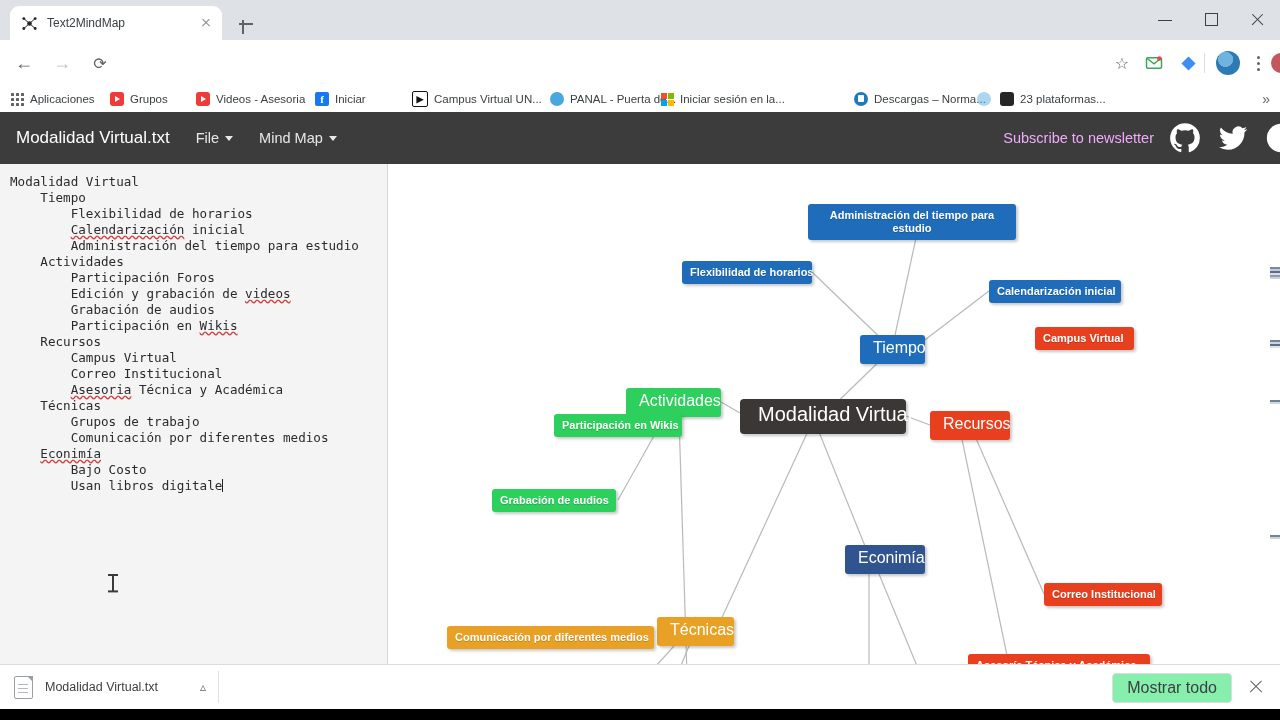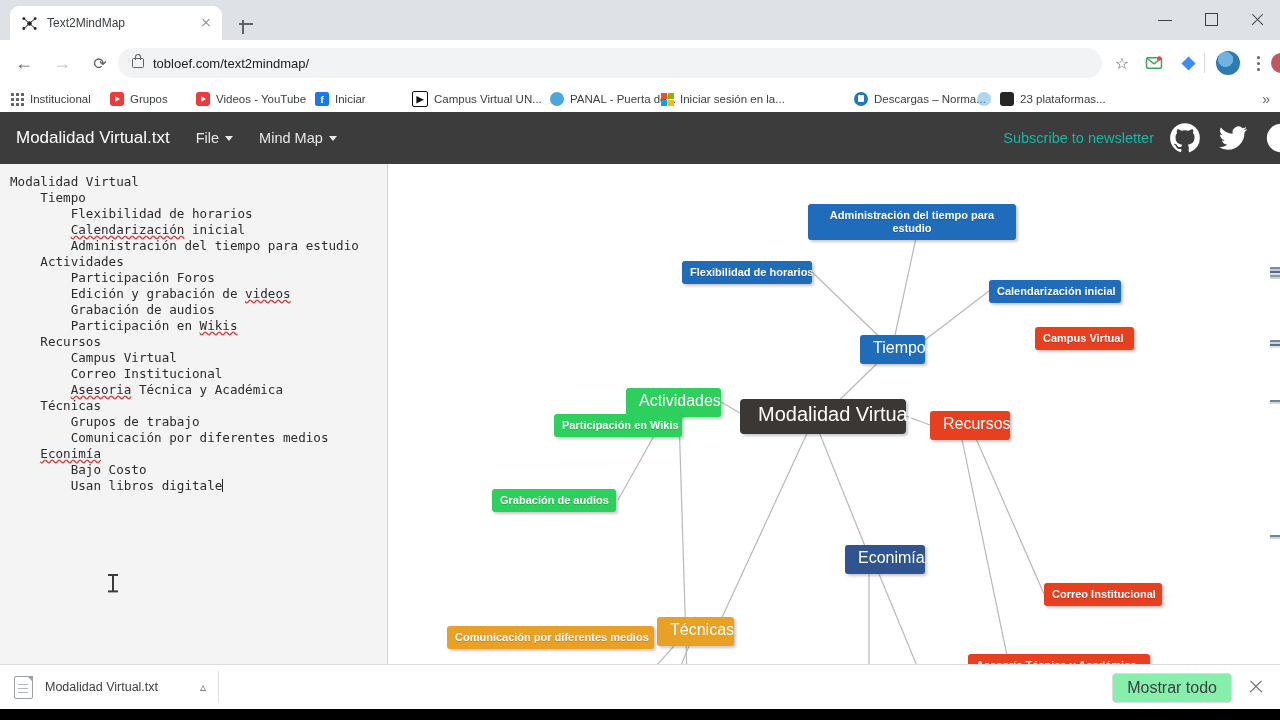--- a/index.html
+++ b/index.html
@@ -88,21 +88,21 @@
   .bm-overflow{position:absolute;right:10px;top:0;height:26px;display:flex;align-items:center;color:#5f6368;font-size:14px;}
 
   
   .page{position:absolute;left:0;top:112px;width:1280px;height:552px;background:#fff;overflow:hidden;}
 
   .appbar{position:absolute;left:0;top:0;width:1280px;height:52px;background:#3c3c3c;display:flex;align-items:center;}
   .brand{margin-left:16px;color:#fff;font-size:17px;}
   .menu-item{margin-left:26px;color:#e8e8e8;font-size:14.5px;display:flex;align-items:center;gap:6px;cursor:default;}
   .caret{width:0;height:0;border-left:4px solid transparent;border-right:4px solid transparent;border-top:5px solid #e8e8e8;display:inline-block;}
   .appbar-right{margin-left:auto;display:flex;align-items:center;gap:14px;padding-right:0;}
-  .newsletter{color:#14b8a6;font-size:14.5px;}
+  .newsletter{color:#f0abfc;font-size:14.5px;}
   .soc{width:34px;height:34px;}
   .soc svg{display:block;width:34px;height:34px;fill:#fff;}
   .soc-partial{width:16px;height:34px;overflow:hidden;}
   .soc-partial svg{width:34px;height:34px;fill:#fff;}
 
   .editor{position:absolute;left:0;top:52px;width:388px;height:500px;background:#f4f4f4;
           border-right:1px solid #d5d5d5;box-sizing:border-box;padding:10px 0 0 10px;}
   .code{font-family:"DejaVu Sans Mono","Liberation Mono",monospace;font-size:12.6px;line-height:16px;
         color:#2b2b2b;white-space:pre;}
   .code .sp{text-decoration:underline;text-decoration-style:wavy;text-decoration-color:#d23c3c;
@@ -179,24 +179,20 @@
         <div class="winbtn wb-min"></div>
         <div class="winbtn wb-max"></div>
         <div class="winbtn wb-close"></div>
       </div>
     </div>
 
     <div class="toolbar">
       <div class="navbtn nav-back">←</div>
       <div class="navbtn nav-fwd">→</div>
       <div class="navbtn nav-reload">⟳</div>
-      <div class="omnibox">
-        <span class="lock"></span>
-        <span class="url">tobloef.com/text2mindmap/</span>
-      </div>
       <div class="tb-icon star">☆</div>
       <div class="tb-icon ext1">
         <svg width="18" height="18" viewBox="0 0 24 24">
           <rect x="2" y="5" width="20" height="14" rx="2" fill="#fff" stroke="#3aa856" stroke-width="2"></rect>
           <path d="M3 6l9 7 9-7" fill="none" stroke="#3aa856" stroke-width="2"></path>
           <circle cx="19" cy="6" r="3" fill="#e4484b"></circle>
         </svg>
       </div>
       <div class="tb-icon ext2">
         <svg width="17" height="17" viewBox="0 0 24 24">
@@ -221,29 +217,29 @@
               <i></i>
               <i></i>
               <i></i>
               <i></i>
               <i></i>
               <i></i>
               <i></i>
               <i></i>
             </span>
         </span>
-        <span class="bm-label">Institucional</span>
+        <span class="bm-label">Aplicaciones</span>
       </div>
       <div class="bm" style="left:110px">
         <span class="bm-ico yt"></span>
         <span class="bm-label">Grupos</span>
       </div>
       <div class="bm" style="left:196px">
         <span class="bm-ico yt"></span>
-        <span class="bm-label">Videos - YouTube</span>
+        <span class="bm-label">Videos - Asesoria</span>
       </div>
       <div class="bm" style="left:315px">
         <span class="bm-ico fb">f</span>
         <span class="bm-label">Iniciar</span>
       </div>
       <div class="bm" style="left:412px">
         <span class="bm-ico cv">▶</span>
         <span class="bm-label">Campus Virtual UN...</span>
       </div>
       <div class="bm" style="left:550px">

